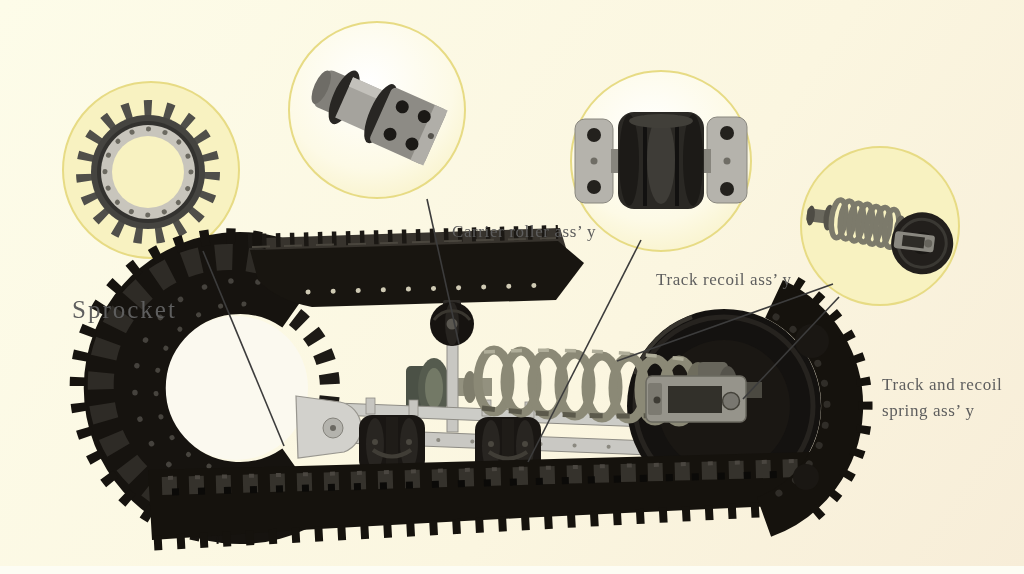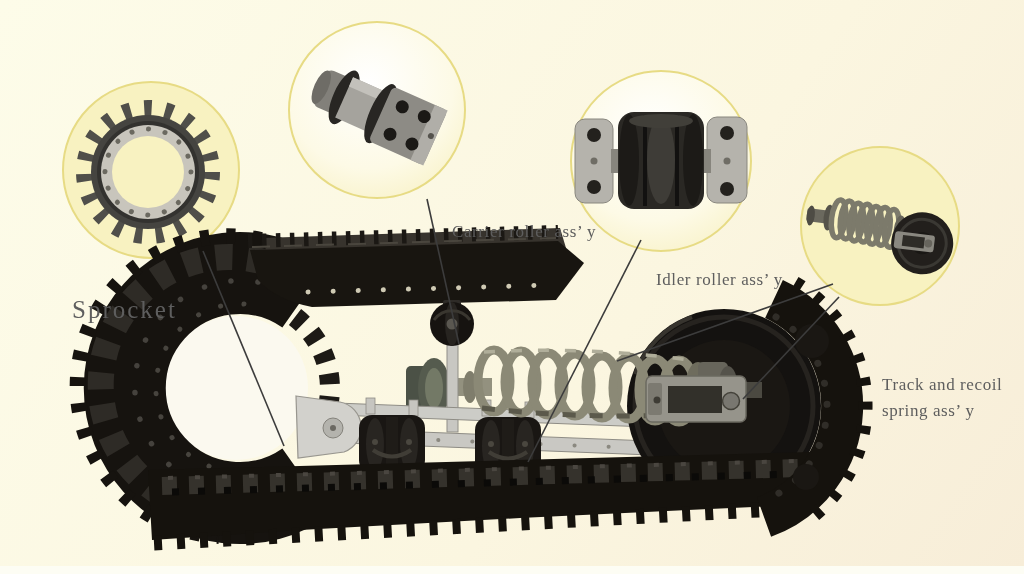--- a/index.html
+++ b/index.html
@@ -232,17 +232,17 @@
     <line x1="203" y1="251" x2="284" y2="446"></line>
     <line x1="427" y1="199" x2="459" y2="344"></line>
     <line x1="641" y1="240" x2="528" y2="462"></line>
     <line x1="833" y1="284" x2="617" y2="361"></line>
     <line x1="839" y1="297" x2="743" y2="399"></line>
   </g>
 </svg>
 
 <div class="part-label lbl-carrier">Carrier roller ass’ y</div>
 <div class="part-label lbl-sprocket">Sprocket</div>
-<div class="part-label lbl-track">Idler roller ass’ y</div>
+<div class="part-label lbl-track">Track recoil ass’ y</div>
 <div class="part-label lbl-idler">Track and recoil spring ass’ y</div>
 
 <div class="bottom-strip"></div>
 </div>
 
 </body></html>

